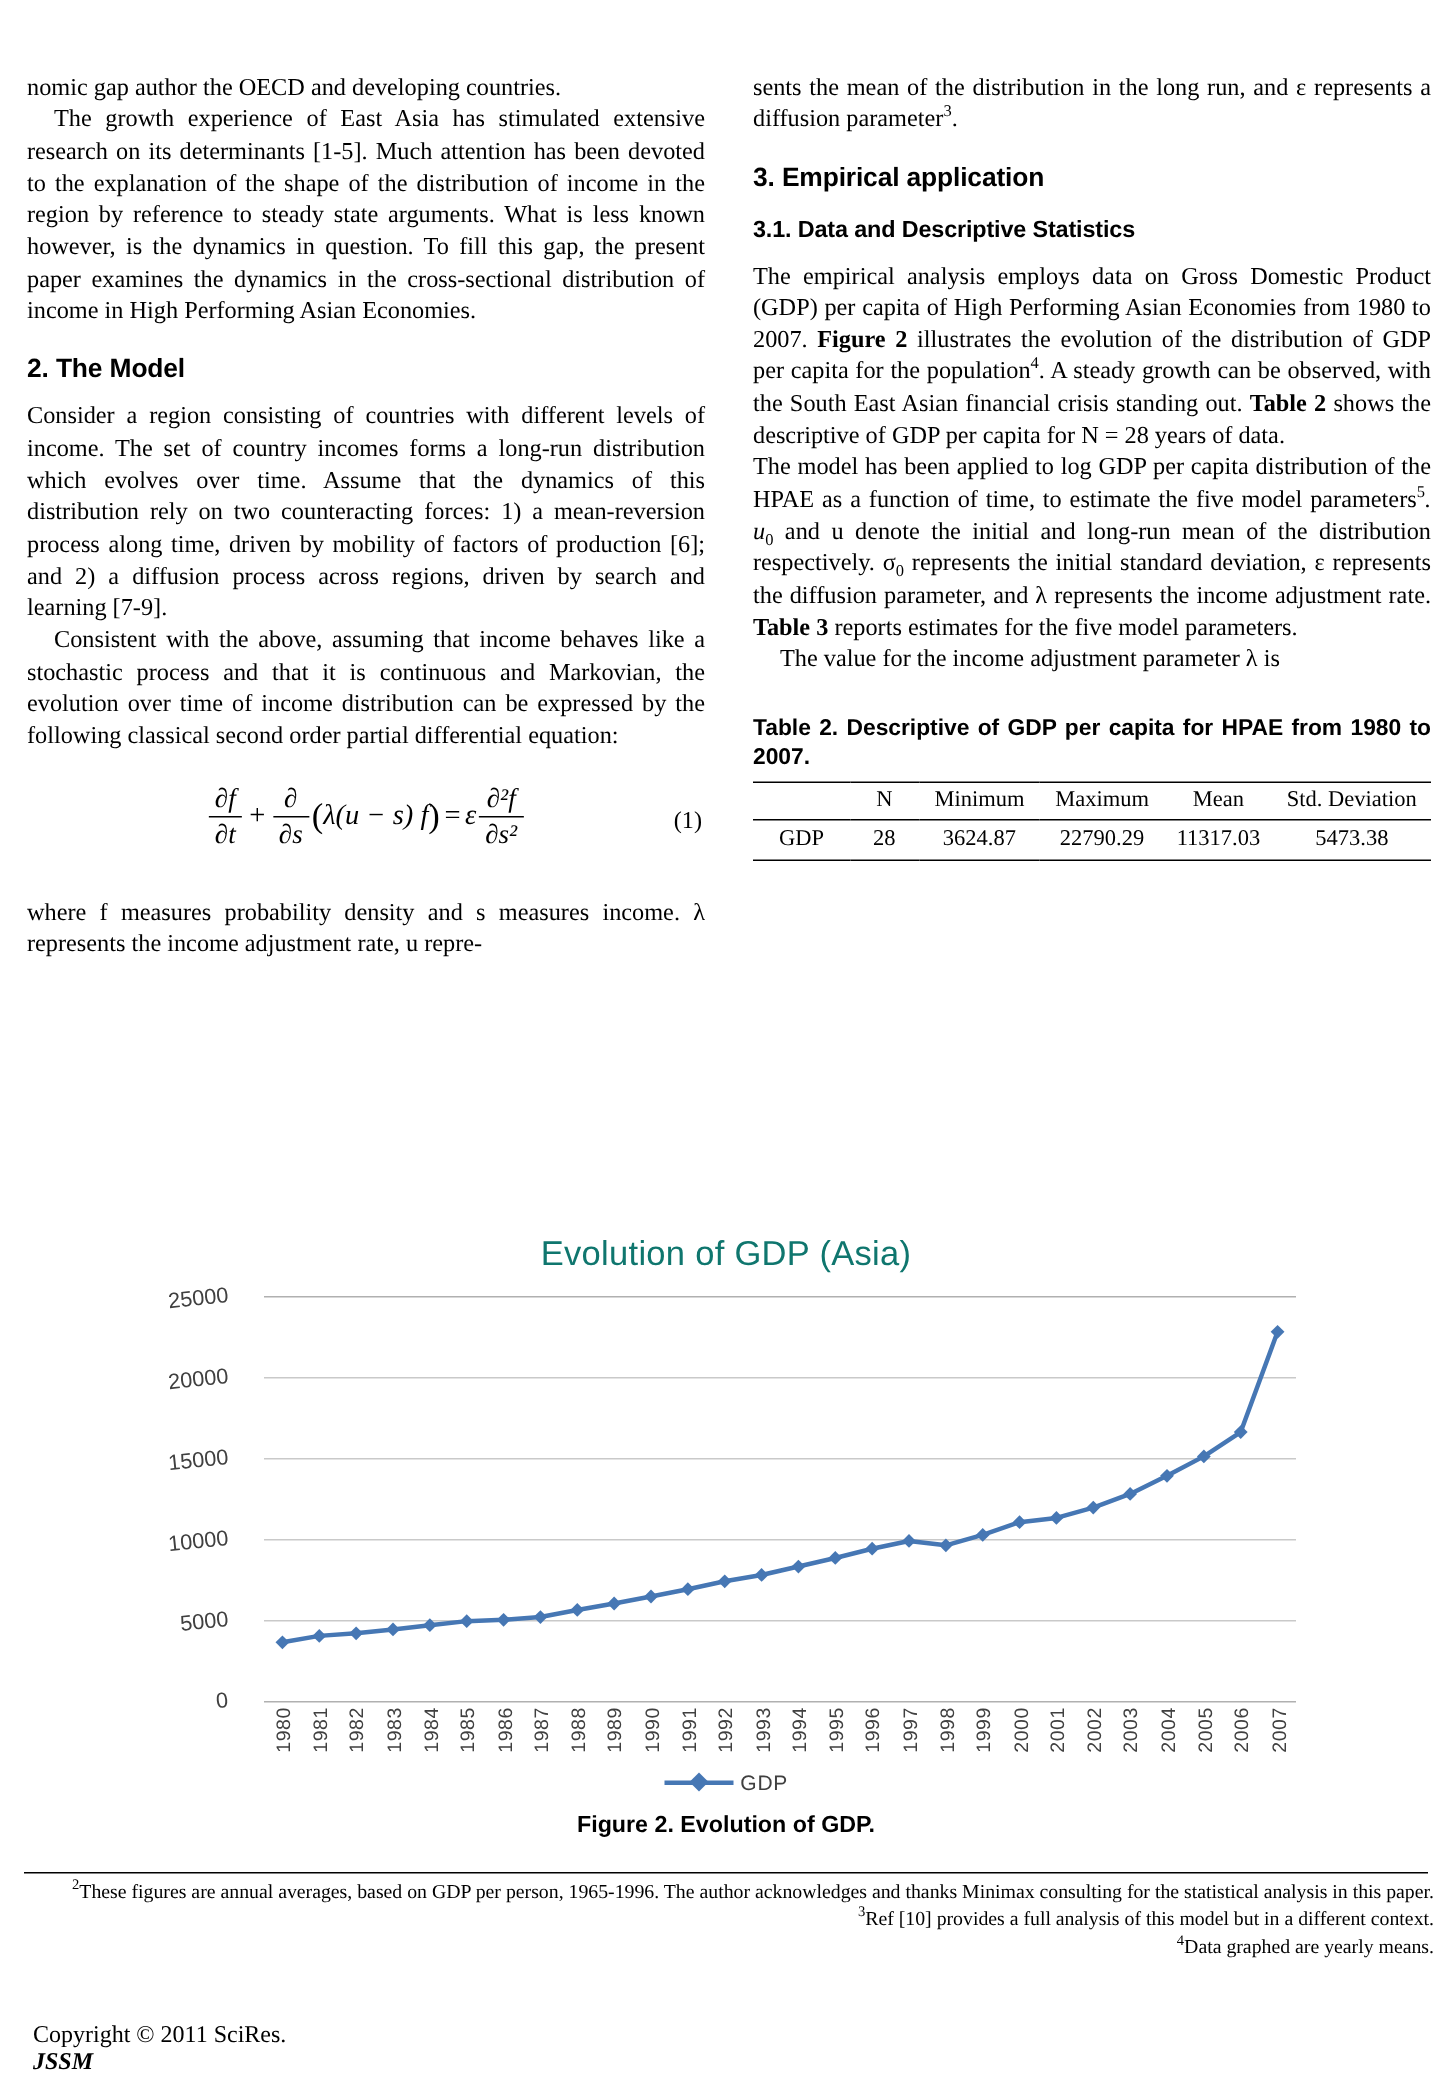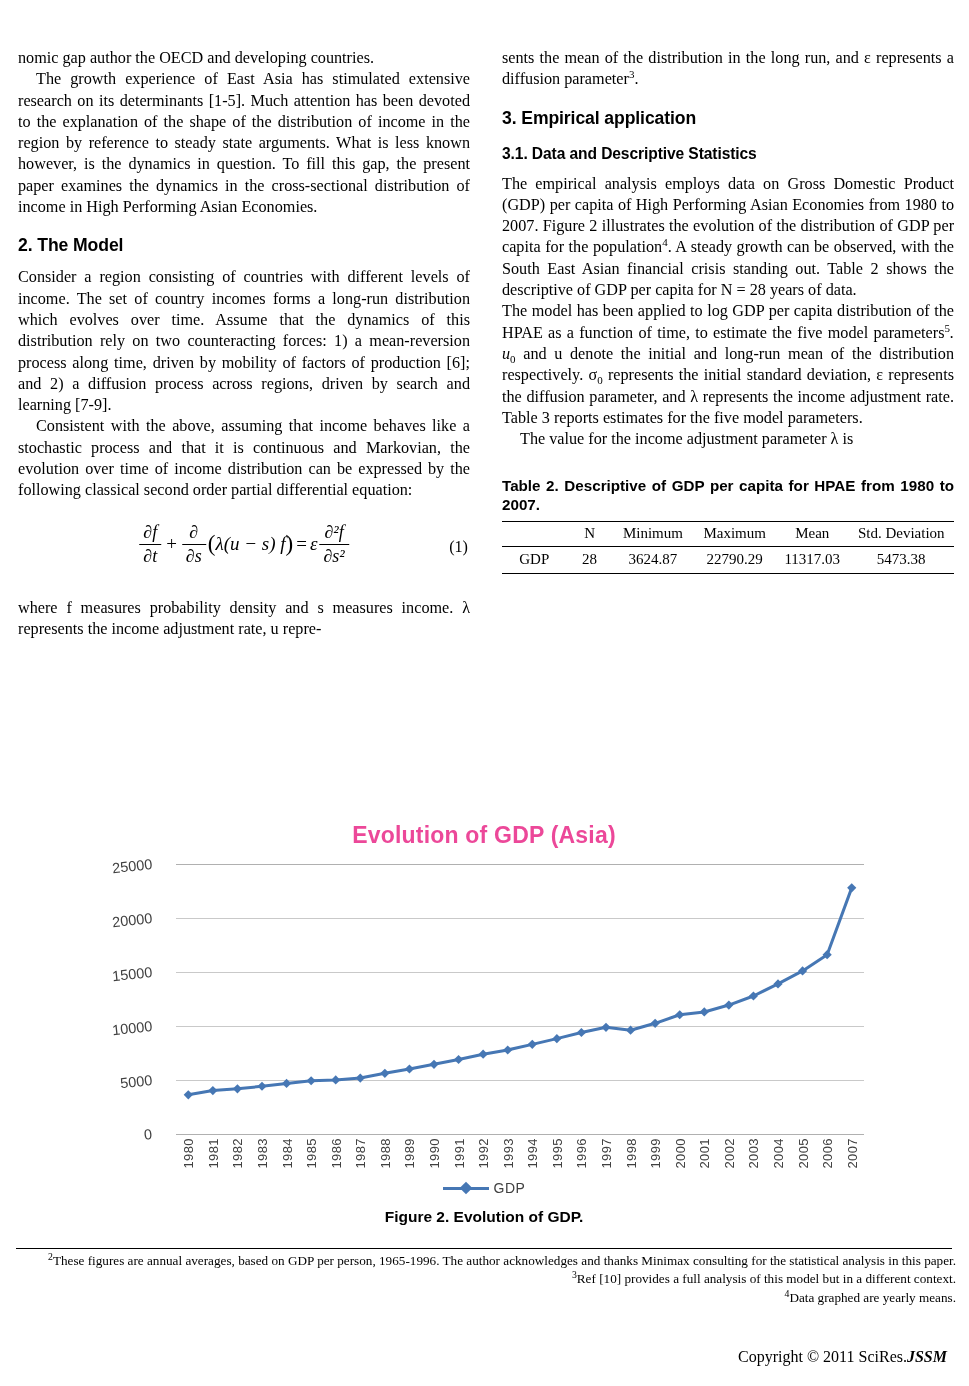--- a/index.html
+++ b/index.html
@@ -45,21 +45,21 @@
   }
   .col h3{
     font-family:"Liberation Sans", sans-serif;
     font-size:15.6px;font-weight:bold;
     margin:15px 0 10px 0;line-height:20px;
     letter-spacing:-.1px;
   }
   sup{font-size:.68em;vertical-align:super;line-height:0;}
   sub{font-size:.68em;vertical-align:sub;line-height:0;}
   i,.it{font-style:italic;}
-  .b{font-weight:normal;}
+  .b{font-weight:bold;}
 
   
   .equation{
     position:relative;
     margin:16px 0 14px 0;
     height:66px;
   }
   .eqbody{
     position:absolute;left:50%;top:4px;transform:translateX(-50%);
     display:flex;align-items:center;
@@ -97,22 +97,22 @@
   table.t2 .c-mean{width:74px;}
   table.t2 .c-sd{width:108px;}
 
   
   .figure{
     position:absolute;left:16px;top:818px;width:936px;height:408px;
   }
   .chart{position:absolute;left:0;top:0;width:936px;height:368px;background:#fff;}
   .chart-title{
     position:absolute;left:0;right:0;top:4px;text-align:center;
-    font-family:"Liberation Sans", sans-serif;font-weight:bold;
-    font-size:23px;color:#ec4899;letter-spacing:.2px;
+    font-family:"Liberation Sans", sans-serif;font-weight:normal;
+    font-size:23px;color:#0f766e;letter-spacing:.2px;
   }
   .plot{position:absolute;left:160px;top:46px;width:688px;height:270px;}
   .gridline{position:absolute;left:0;width:100%;height:1px;background:#c9c9c9;}
   .ylabels{position:absolute;left:0;top:46px;width:152px;height:270px;}
   .ylab{
     position:absolute;right:16px;transform:translateY(-50%) rotate(-6deg);
     transform-origin:right center;
     font-family:"Liberation Sans", sans-serif;font-size:14.5px;color:#404040;
     white-space:nowrap;
   }
@@ -141,21 +141,21 @@
 
   
   .fnrule{position:absolute;left:16px;top:1248px;width:936px;height:1px;background:#000;}
   .footnotes{position:absolute;left:16px;top:1252px;width:940px;}
   .footnotes p{
     margin:0 0 1px 0;font-size:13.2px;line-height:17.4px;text-align:right;
   }
   .footnotes sup{font-size:.74em;}
 
   
-  .pagefoot{position:absolute;left:22px;right:22px;top:1348px;display:flex;justify-content:flex-end;align-items:baseline;}
+  .pagefoot{position:absolute;left:22px;right:22px;top:1348px;display:flex;justify-content:space-between;align-items:baseline;flex-direction:column;}
   .pagefoot .cp{font-size:16px;}
   .pagefoot .jr{font-size:16px;font-weight:bold;font-style:italic;}
   .clear{clear:both;}
 </style>
 </head>
 <body>
 
 <div class="page">
 
 

